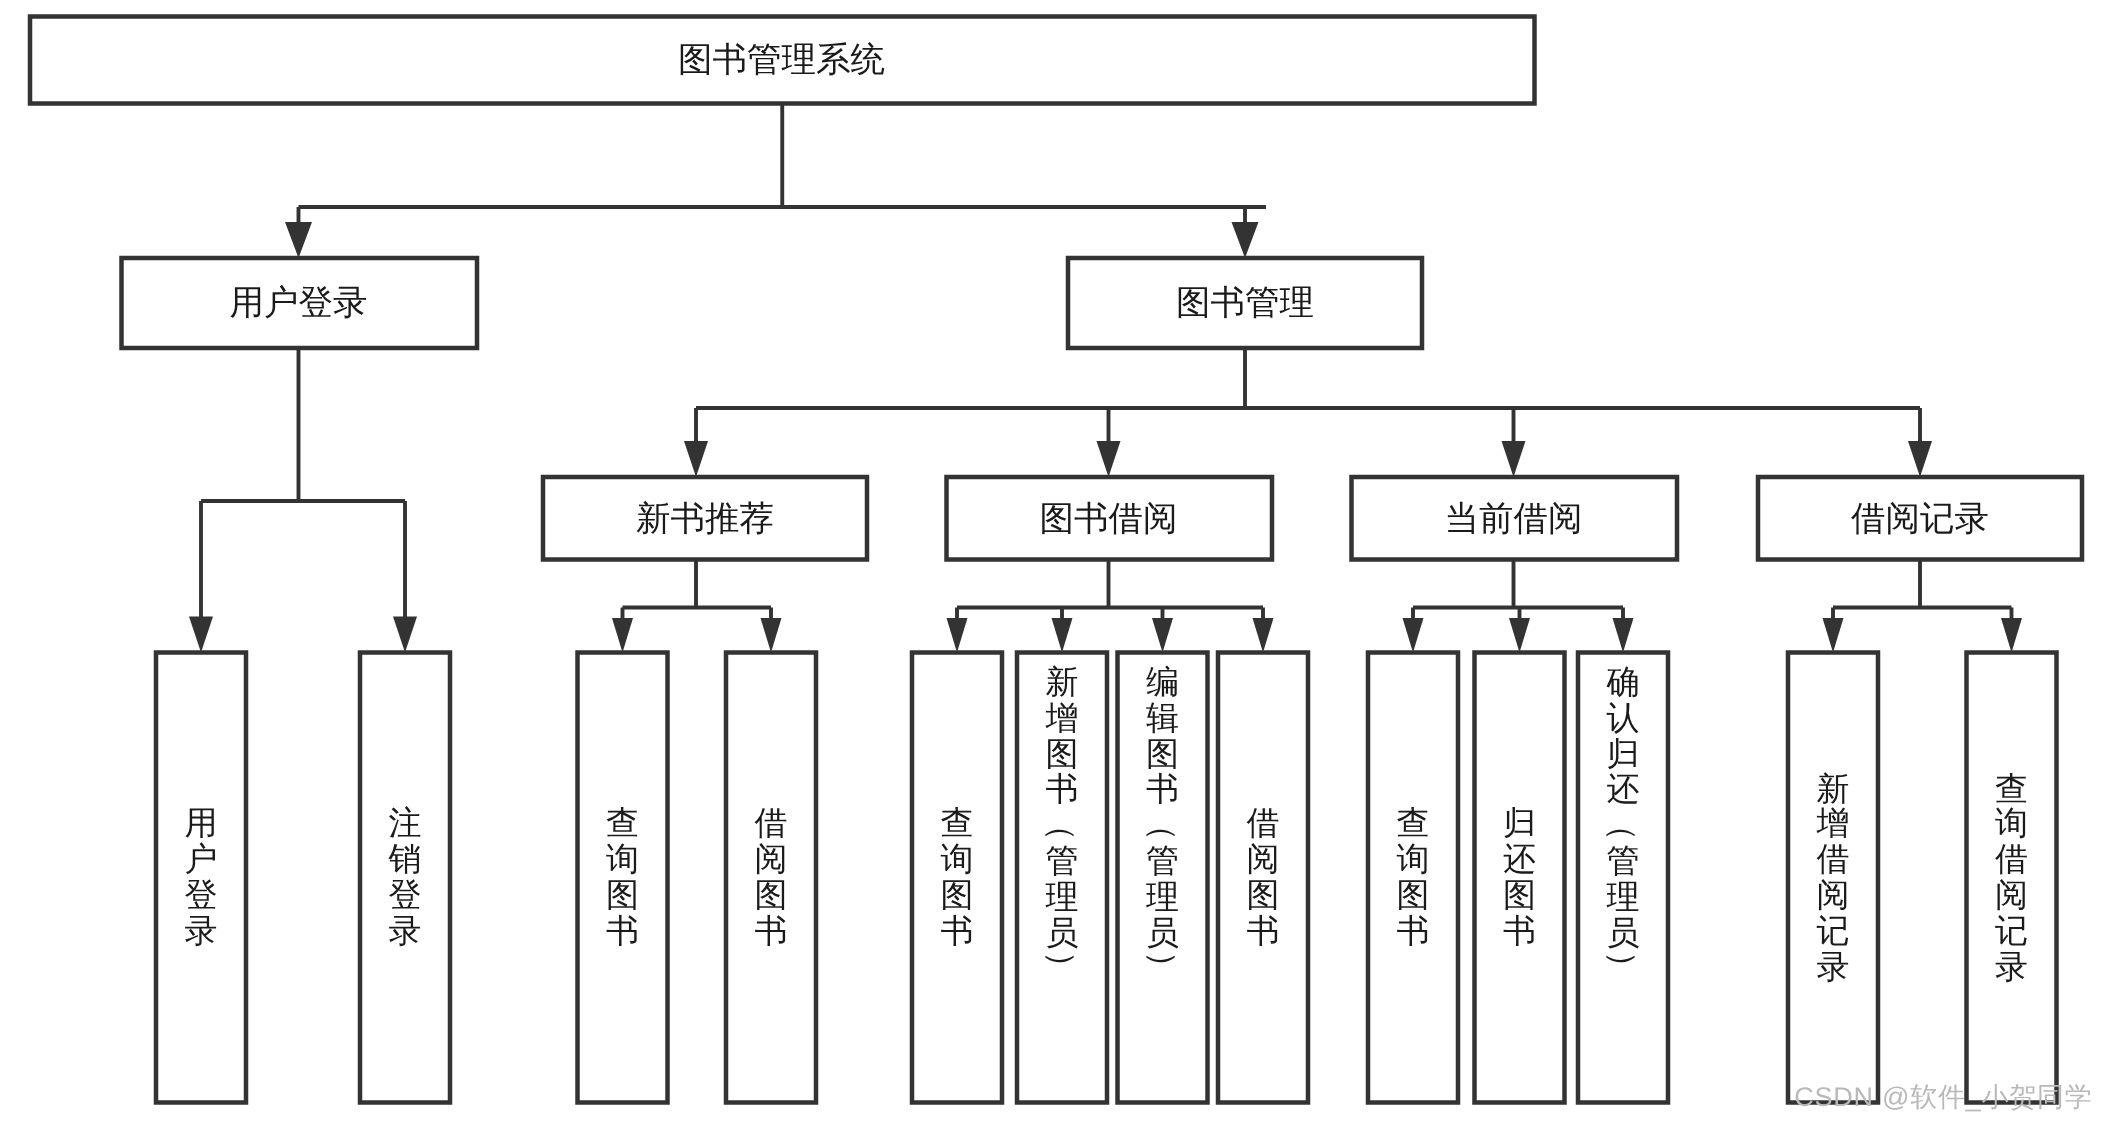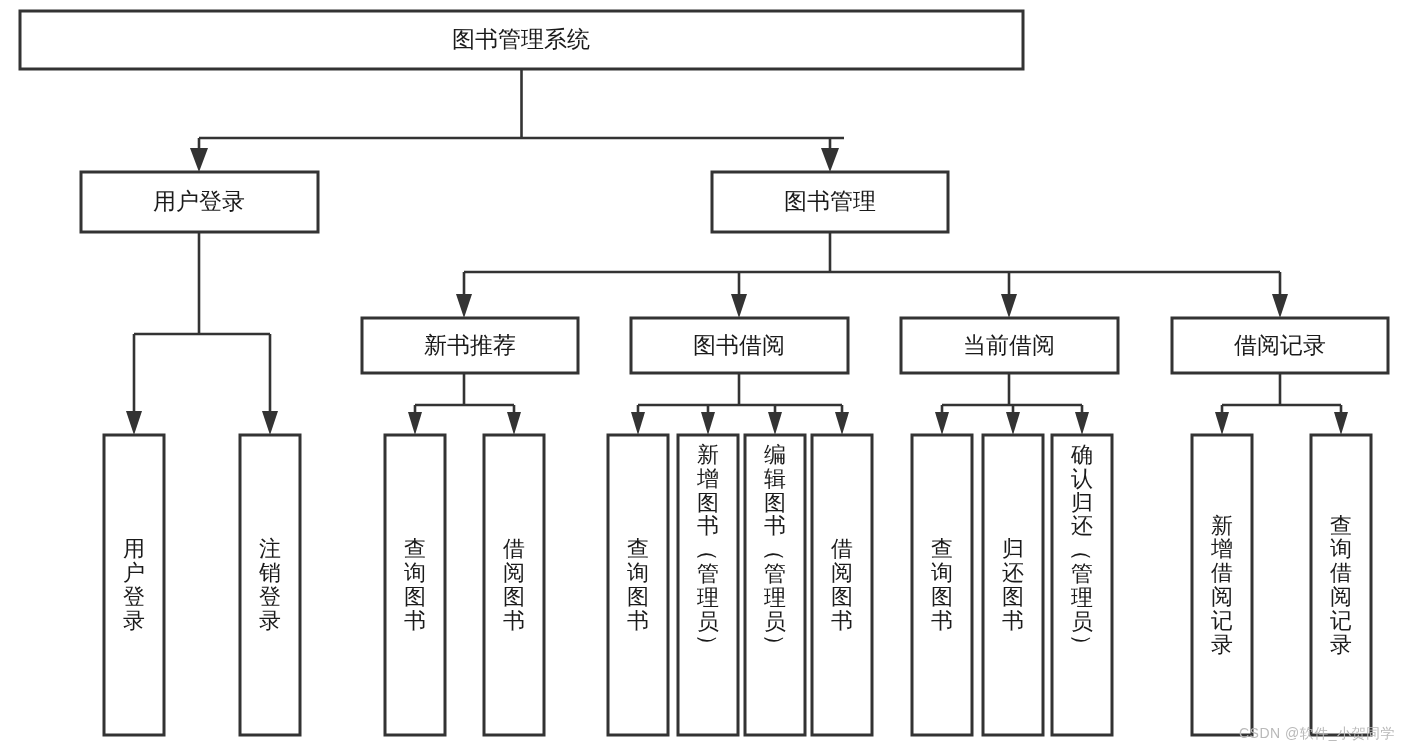--- a/index.html
+++ b/index.html
@@ -65,21 +65,21 @@
   .vlabel span {
     display: block;
     text-align: center;
   }
   .watermark {
     position: absolute;
     right: 10px;
     bottom: 4px;
     color: #b9b9b9;
     font-family: "Liberation Sans", "DejaVu Sans", sans-serif;
-    font-size: 14px;
+    font-size: 18px;
     white-space: nowrap;
     letter-spacing: 0.5px;
   }
 </style>
 </head>
 <body>
 
 <div id="diagram-root">
 
   <svg class="flow" viewBox="0 0 1405 747">

